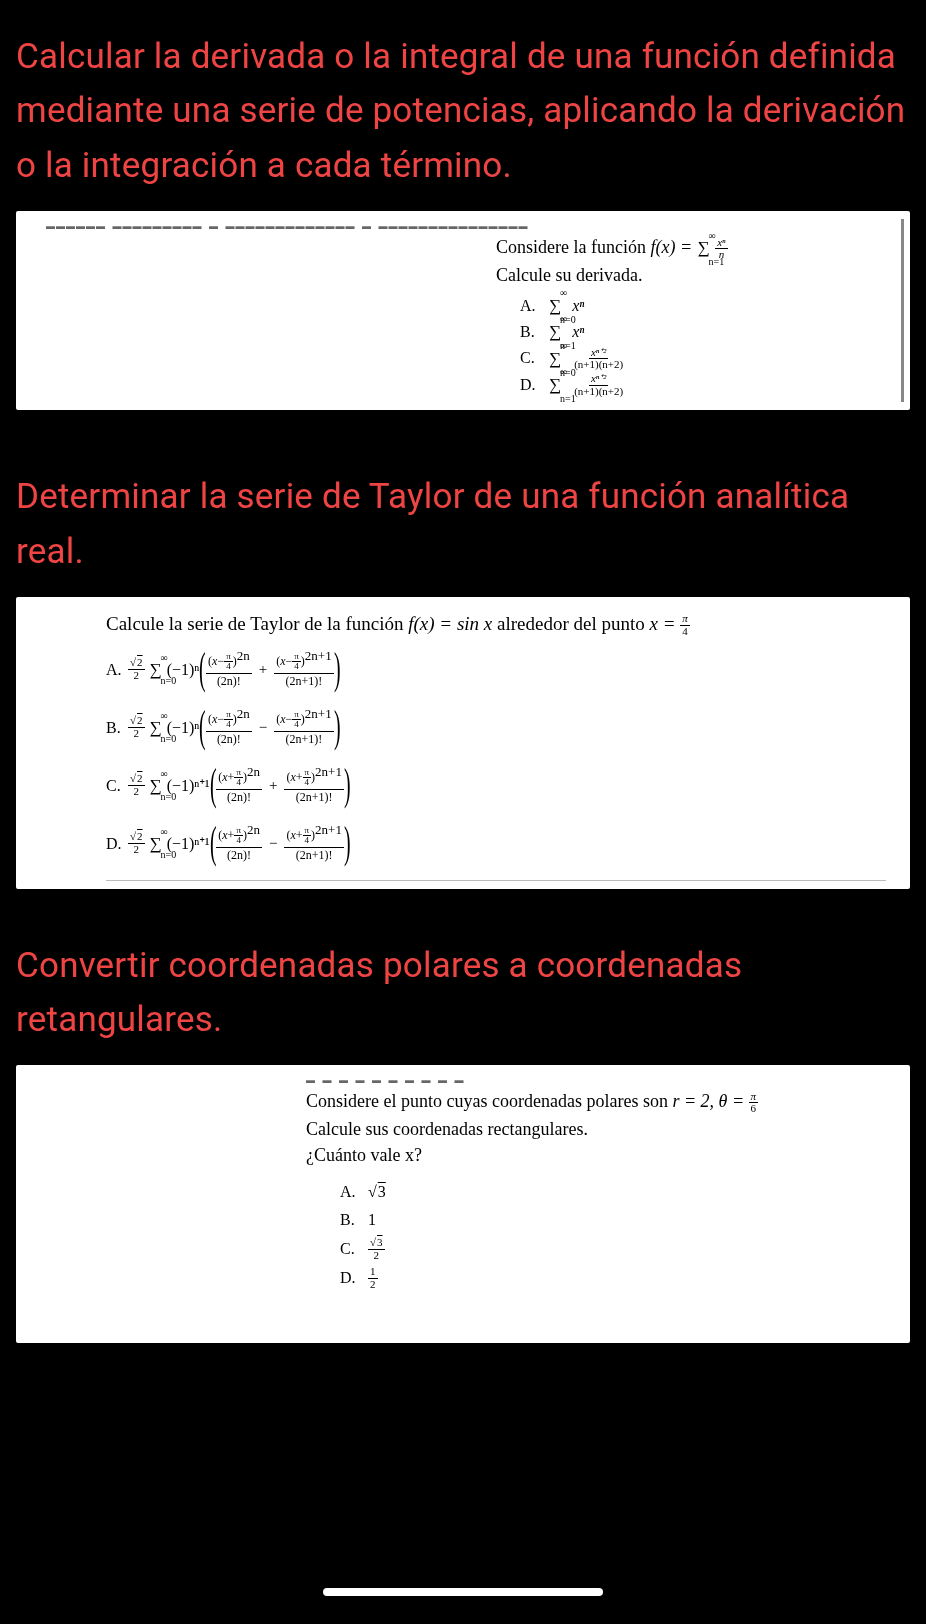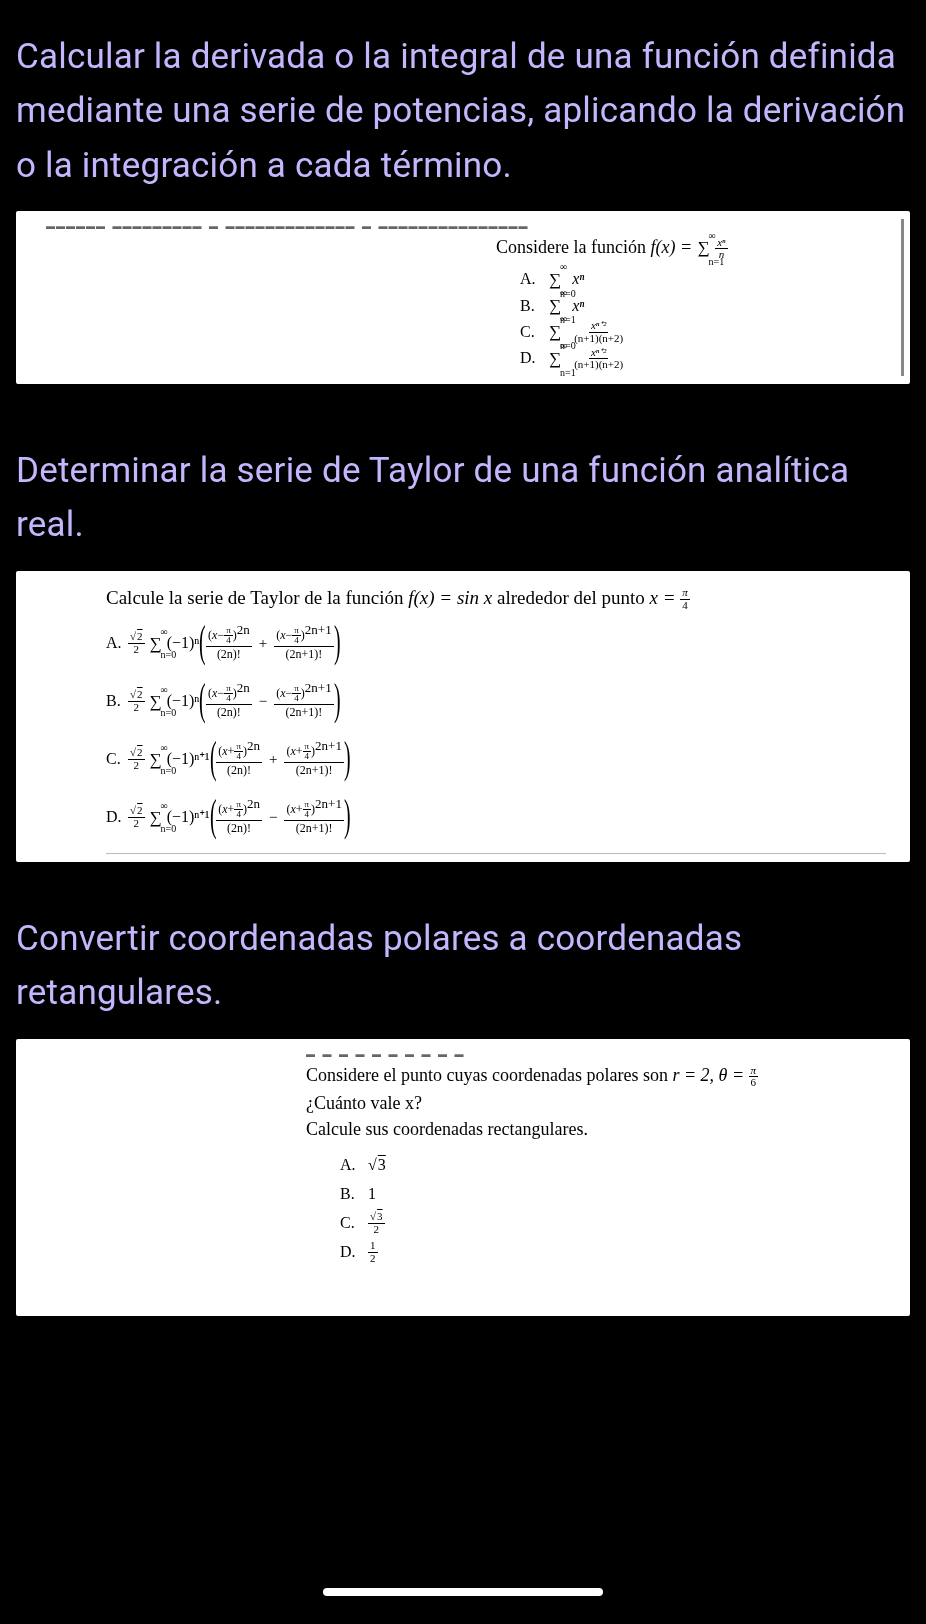--- a/index.html
+++ b/index.html
@@ -9,21 +9,21 @@
     font-family: -apple-system, BlinkMacSystemFont, "Segoe UI", Roboto, Helvetica, Arial, sans-serif;
     width: 926px;
     min-height: 1624px;
     padding: 30px 16px 60px 16px;
     position: relative;
   }
   .heading {
     font-size: 35px;
     font-weight: 400;
     line-height: 1.55;
-    color: #c4b5fd;
+    color: #ef4444;
     margin-bottom: 18px;
     letter-spacing: 0.2px;
   }
   .panel {
     background: #fff;
     color: #000;
     border-radius: 2px;
     padding: 10px 20px 12px 20px;
     margin-bottom: 60px;
     font-family: "Times New Roman", Times, serif;
@@ -167,20 +167,21 @@
       <span class="sum">
         <span>∑</span>
         <span class="upper">∞</span>
         <span class="lower">n=1</span>
       </span>
       <span class="frac frac-sm">
         <span class="num"><i>xⁿ</i></span>
         <span class="den"><i>n</i></span>
       </span>
     </div>
+    <div class="prompt">Calcule su derivada.</div>
 
     <ul class="options">
       <li>
         <span class="opt-letter">A.</span>
         <span class="sum"><span>∑</span><span class="upper">∞</span><span class="lower">n=0</span></span>
         <i>xⁿ</i>
       </li>
       <li>
         <span class="opt-letter">B.</span>
         <span class="sum"><span>∑</span><span class="upper">∞</span><span class="lower">n=1</span></span>
@@ -340,22 +341,22 @@
   <div class="inner-right">
     <div class="prompt">
       <span>Considere el punto cuyas coordenadas polares son </span>
       <i>r = 2, </i>
       <i>θ = </i>
       <span class="frac frac-sm">
         <span class="num"><i>π</i></span>
         <span class="den">6</span>
       </span>
     </div>
+    <div class="prompt">Calcule sus coordenadas rectangulares.</div>
     <div class="prompt">¿Cuánto vale x?</div>
-    <div class="prompt">Calcule sus coordenadas rectangulares.</div>
 
     <ul class="options">
       <li>
         <span class="opt-letter">A.</span>
         <span>√<span class="sqrt">3</span></span>
       </li>
       <li>
         <span class="opt-letter">B.</span>
         <span>1</span>
       </li>

